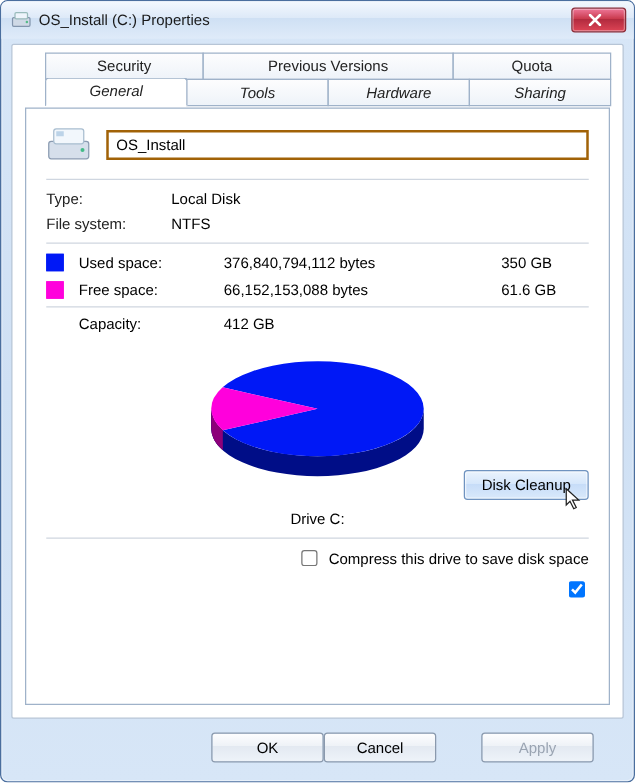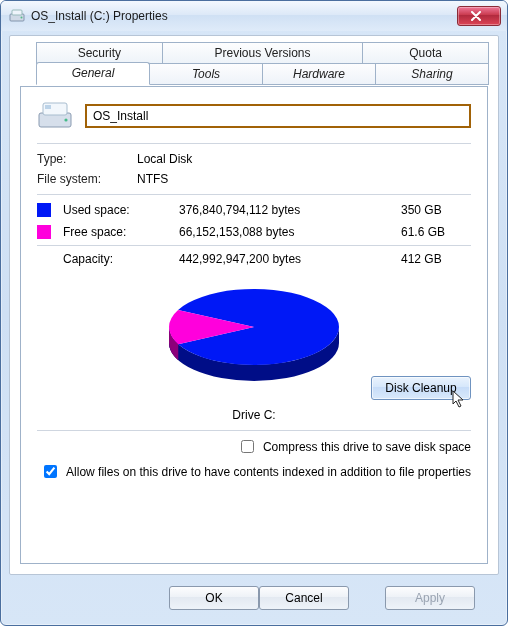--- a/index.html
+++ b/index.html
@@ -203,21 +203,20 @@
         <div>Free space:</div>
         <div class="bytes">66,152,153,088 bytes</div>
         <div>61.6 GB</div>
       </div>
 
       <hr class="hr2">
 
       <div class="cap-grid">
         <div></div>
         <div>Capacity:</div>
-        <div class="bytes">442,992,947,200 bytes</div>
         <div>412 GB</div>
       </div>
 
       <div class="chart-block">
         <svg class="chart" id="pie" width="200" height="120" viewBox="0 0 200 120">
             <path d="M 24.264445443988734 72.25163899010278 A 85 38 0 0 1 15 55.00000000000001 L 15 71 A 85 38 0 0 0 24.264445443988734 88.25163899010278 Z" fill="#8c0079"></path>
             <path d="M 185 55 A 85 38 0 0 1 15 55.00000000000001 L 15 71 A 85 38 0 0 0 185 71 Z" fill="#000d87"></path>
             <path d="M 24.264445443988734 72.25163899010278 A 85 38 0 0 1 15 55.00000000000001 L 15 71 A 85 38 0 0 0 24.264445443988734 88.25163899010278 Z" fill="#8c0079"></path>
             <path d="M 100 55 L 24.102675606958798 37.891039840902025 A 85 38 0 1 1 24.264445443988706 72.25163899010276 Z" fill="#0018f6"></path>
             <path d="M 100 55 L 24.264445443988734 72.25163899010278 A 85 38 0 0 1 24.102675606958798 37.891039840902025 Z" fill="#ff00dc"></path>
@@ -230,21 +229,20 @@
       </div>
 
       <hr class="sep">
 
       <div class="check-row">
         <input type="checkbox" id="cb1" style="">
         <label for="cb1">Compress this drive to save disk space</label>
       </div>
       <div class="check-row">
         <input type="checkbox" id="cb2" checked="" style="">
-        <label for="cb2">Allow files on this drive to have contents indexed in addition to file properties</label>
       </div>
 
     </div>
   </div>
 
   <div class="button-bar">
     <button class="btn">OK</button>
     <button class="btn">Cancel</button>
     <button class="btn disabled">Apply</button>
   </div>

